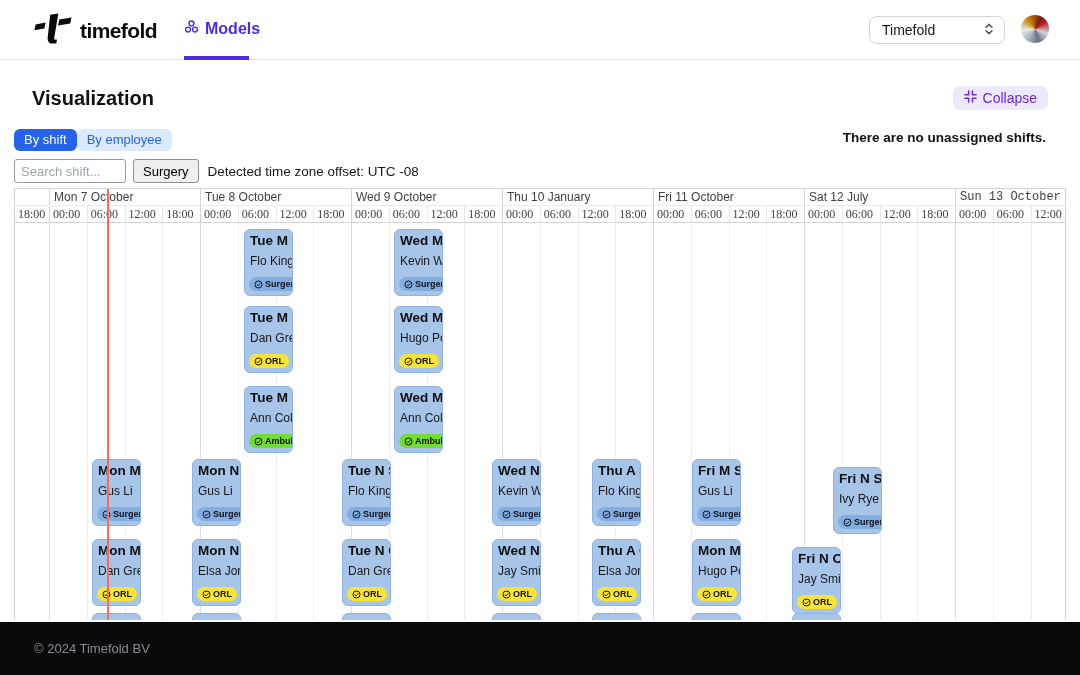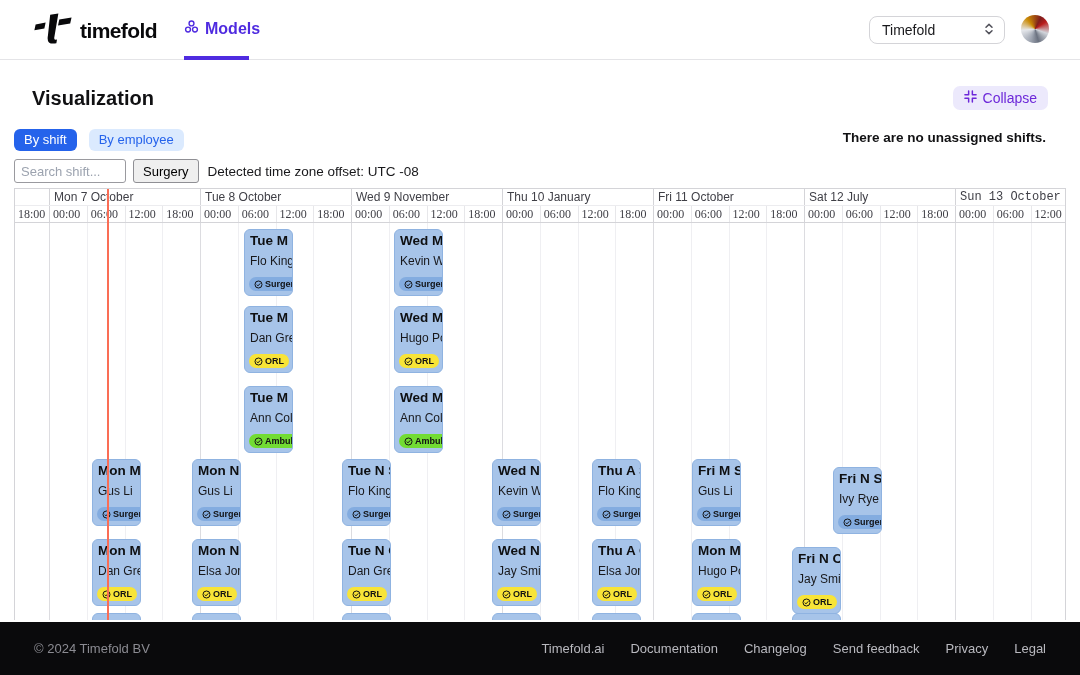--- a/index.html
+++ b/index.html
@@ -20,21 +20,21 @@
   .avatar { position:absolute; left:1021px; top:15px; width:28px; height:28px; border-radius:50%;
     background:conic-gradient(from 200deg,#9ca3af,#e5e7eb 18%,#ca8a04 34%,#7f1d1d 52%,#b91c1c 60%,#d1d5db 75%,#6b7280 90%,#9ca3af); cursor:pointer; }
 
   
   .page-title { position:absolute; left:32px; top:87px; font-size:20px; font-weight:600; color:#111113; }
   .collapse-btn { position:absolute; right:32px; top:86px; display:flex; align-items:center; gap:6px;
     background:#ece9fc; color:#6d28d9; font-size:14px; font-weight:500; padding:4px 11px;
     border-radius:7px; cursor:pointer; }
 
   
-  .tabs { position:absolute; left:14px; top:129px; display:flex; gap:12px; }
+  .tabs { position:absolute; left:14px; top:129px; display:flex; gap:0; }
   .tab { font-size:13px; font-weight:500; padding:3px 10px 4px; border-radius:6px; cursor:pointer; }
   .tab.active { background:#2563eb; color:#fff; }
   .tab.inactive { background:#dbeafe; color:#2563eb; }
   .unassigned { position:absolute; right:34px; top:130px; font-size:13.5px; font-weight:700; color:#111113; }
   .search-row { position:absolute; left:14px; top:159px; display:flex; align-items:center; }
   .search-input { width:112px; height:24px; border:1px solid #9a9a9f; border-radius:3px;
     font-size:13px; padding:0 6px; font-family:"Liberation Sans", sans-serif; color:#18181b; }
   .search-input::placeholder { color:#9ca3af; }
   .search-btn { margin-left:7px; height:24px; font-size:13px; padding:0 9px; background:#efefef;
     border:1px solid #8f8f94; border-radius:3px; cursor:pointer; font-family:"Liberation Sans", sans-serif; }
@@ -134,21 +134,21 @@
   <input class="search-input" value="" placeholder="Search shift..." style="">
   <button class="search-btn">Surgery</button>
   <span class="tz-note">Detected time zone offset: UTC -08</span>
 </div>
 
 <div class="tl">
   <div class="tl-days">
       <div class="lead-cell" style="flex: 0 0 34px;"></div>
       <div class="day-cell" style="flex: 0 0 151px;">Mon 7 October</div>
       <div class="day-cell" style="flex: 0 0 151px;">Tue 8 October</div>
-      <div class="day-cell" style="flex: 0 0 151px;">Wed 9 November</div>
+      <div class="day-cell" style="flex: 0 0 151px;">Wed 9 October</div>
       <div class="day-cell" style="flex: 0 0 151px;">Thu 10 January</div>
       <div class="day-cell" style="flex: 0 0 151px;">Fri 11 October</div>
       <div class="day-cell" style="flex: 0 0 151px;">Sat 12 July</div>
       <div class="day-cell" style="flex: 0 0 112px; font-family: Liberation Mono, monospace;">Sun 13 October</div>
     </div>
   <div class="tl-ticks">
       <div class="lead-cell" style="flex: 0 0 34px;">18:00</div>
       <div class="tick-cell edge" style="flex: 0 0 37.75px;">00:00</div>
       <div class="tick-cell" style="flex: 0 0 37.75px;">06:00</div>
       <div class="tick-cell" style="flex: 0 0 37.75px;">12:00</div>
@@ -431,21 +431,13 @@
       <div class="shift-card" style="left: 477px; top: 390px;"></div>
       <div class="shift-card" style="left: 577px; top: 390px;"></div>
       <div class="shift-card" style="left: 677px; top: 390px;"></div>
       <div class="shift-card" style="left: 777px; top: 390px;"></div>
     </div>
   <div class="now-line" style="left: 92px; background: rgb(250, 109, 85);"></div>
 </div>
 
 <div class="footer">
   <div class="copyright">© 2024 Timefold BV</div>
-  <div class="flinks">
-      <div class="flink">Timefold.ai</div>
-      <div class="flink">Documentation</div>
-      <div class="flink">Changelog</div>
-      <div class="flink">Send feedback</div>
-      <div class="flink">Privacy</div>
-      <div class="flink">Legal</div>
-    </div>
 </div>
 
 </body></html>

